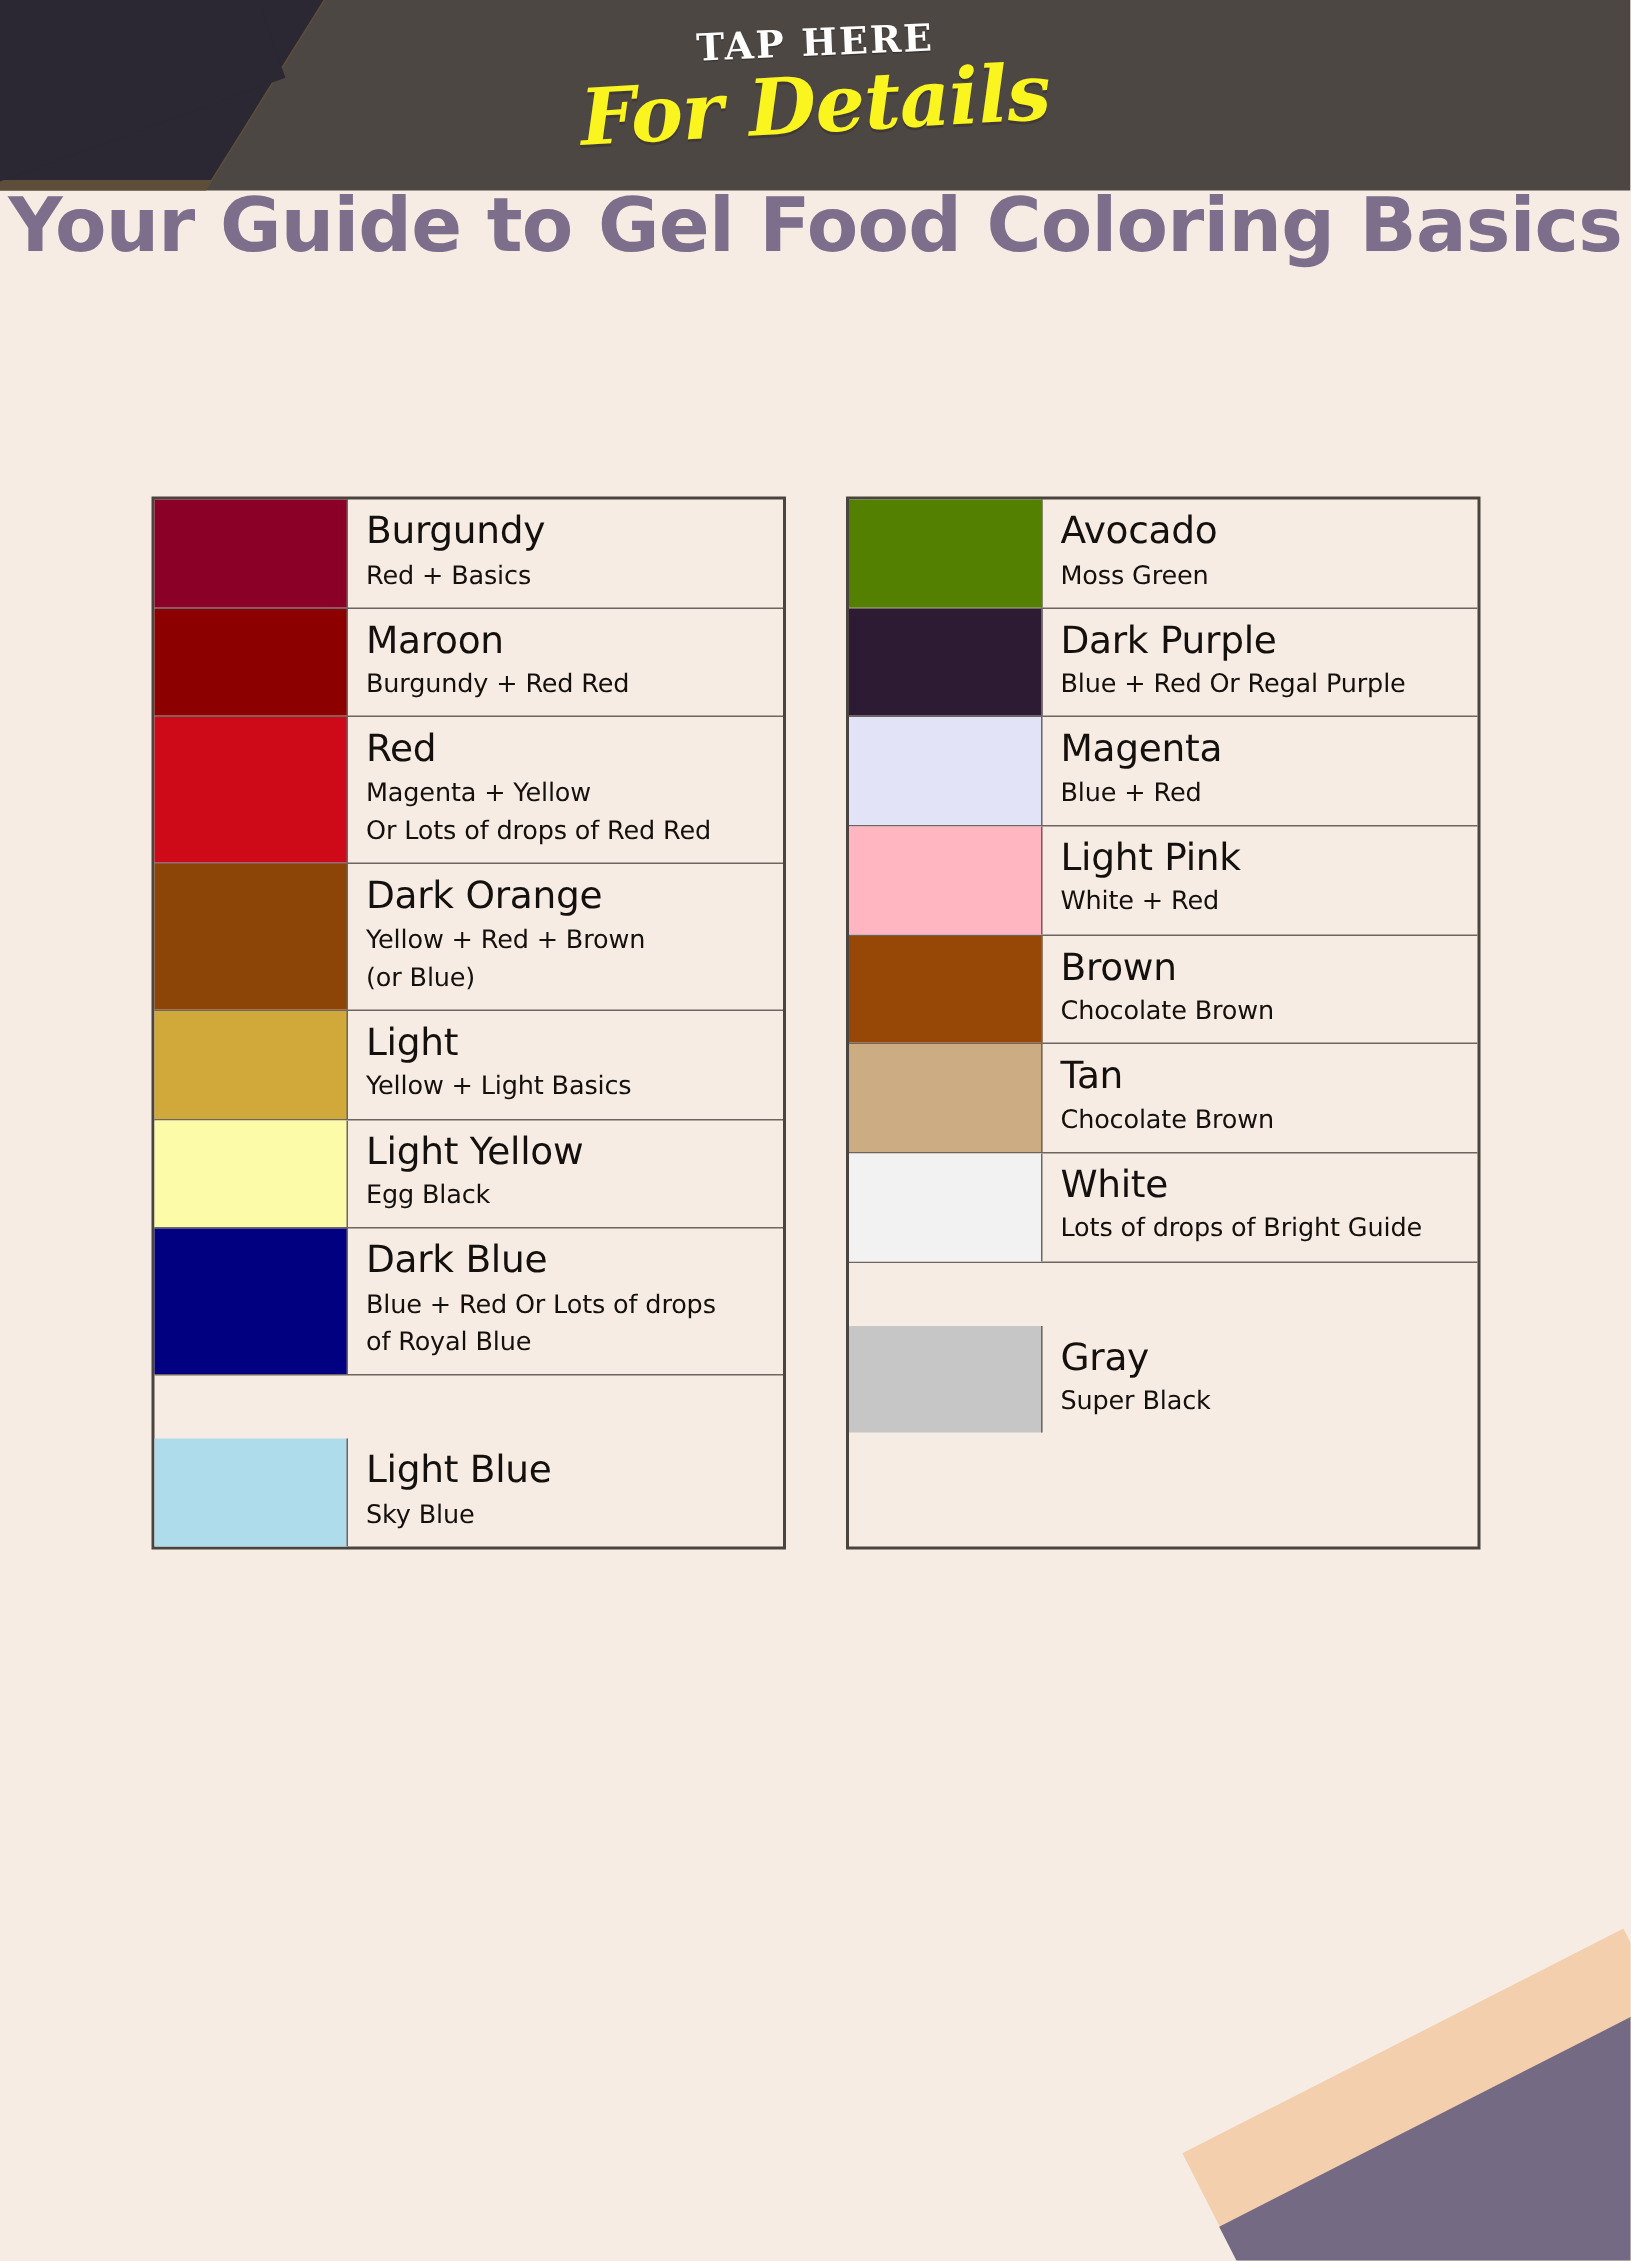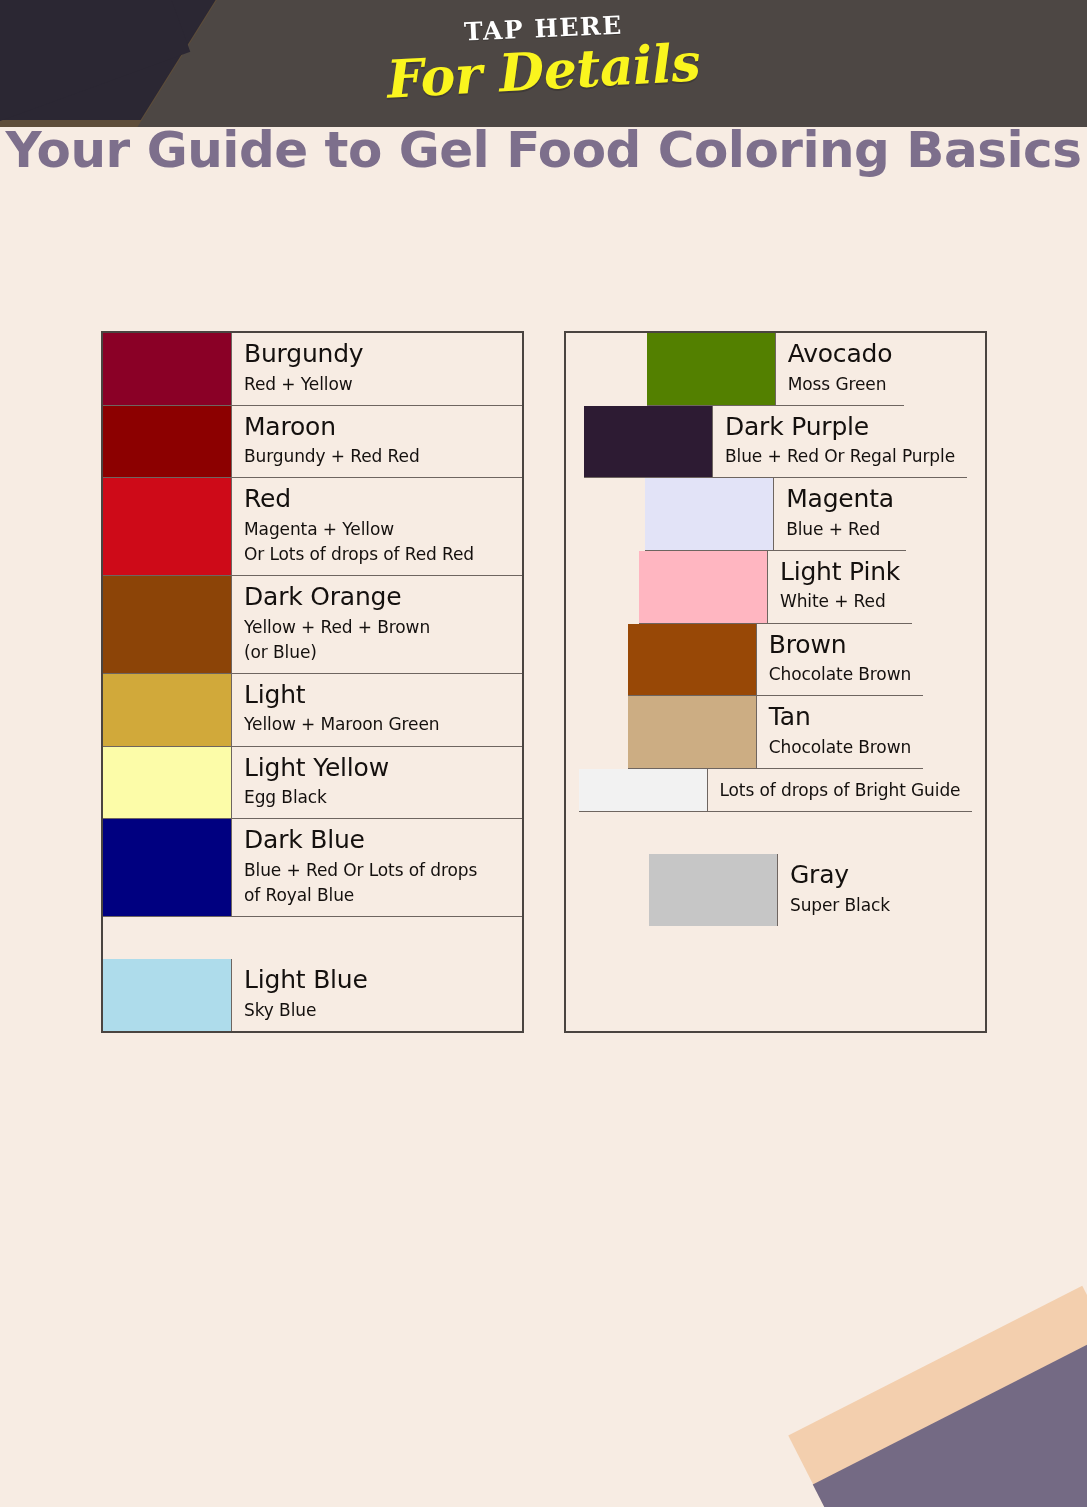--- a/index.html
+++ b/index.html
@@ -118,21 +118,21 @@
     gap: 40px;
     z-index: 4;
   }
   .color-table {
     border: 2px solid #4A4440;
     background: #F7ECE3;
     display: flex;
     flex-direction: column;
   }
   .col-left  { width: 423px; }
-  .col-right { width: 423px; align-items: center; }
+  .col-right { width: 423px; }
 
   .row {
     display: flex;
     align-items: stretch;
     border-bottom: 1.5px solid #6E6560;
   }
   .row:last-child { border-bottom: none; margin-top: 42px; }
 
   .swatch {
     width: 129px;
@@ -201,21 +201,21 @@
 
 <h1 class="page-title">Your Guide to Gel Food Coloring Basics</h1>
 
 <div class="tables">
 
   <div class="color-table col-left" id="left-table">
       <div class="row">
         <div class="swatch" style="background: rgb(138, 0, 38);"></div>
         <div class="info">
           <div class="cname">Burgundy</div>
-          <div class="crecipe">Red + Yellow</div>
+          <div class="crecipe">Red + Basics</div>
         </div>
       </div>
       <div class="row">
         <div class="swatch" style="background: rgb(140, 0, 0);"></div>
         <div class="info">
           <div class="cname">Maroon</div>
           <div class="crecipe">Burgundy + Red Red</div>
         </div>
       </div>
       <div class="row">
@@ -231,21 +231,21 @@
         <div class="info">
           <div class="cname">Dark Orange</div>
           <div class="crecipe">Yellow + Red + Brown
 (or Blue)</div>
         </div>
       </div>
       <div class="row">
         <div class="swatch" style="background: rgb(209, 169, 58);"></div>
         <div class="info">
           <div class="cname">Light</div>
-          <div class="crecipe">Yellow + Maroon Green</div>
+          <div class="crecipe">Yellow + Light Basics</div>
         </div>
       </div>
       <div class="row">
         <div class="swatch" style="background: rgb(252, 252, 168);"></div>
         <div class="info">
           <div class="cname">Light Yellow</div>
           <div class="crecipe">Egg Black</div>
         </div>
       </div>
       <div class="row">
@@ -304,20 +304,21 @@
       <div class="row">
         <div class="swatch" style="background: rgb(204, 173, 131);"></div>
         <div class="info">
           <div class="cname">Tan</div>
           <div class="crecipe">Chocolate Brown</div>
         </div>
       </div>
       <div class="row">
         <div class="swatch" style="background: rgb(242, 242, 242);"></div>
         <div class="info">
+          <div class="cname">White</div>
           <div class="crecipe">Lots of drops of Bright Guide</div>
         </div>
       </div>
       <div class="row">
         <div class="swatch" style="background: rgb(198, 198, 198);"></div>
         <div class="info">
           <div class="cname">Gray</div>
           <div class="crecipe">Super Black</div>
         </div>
       </div>

